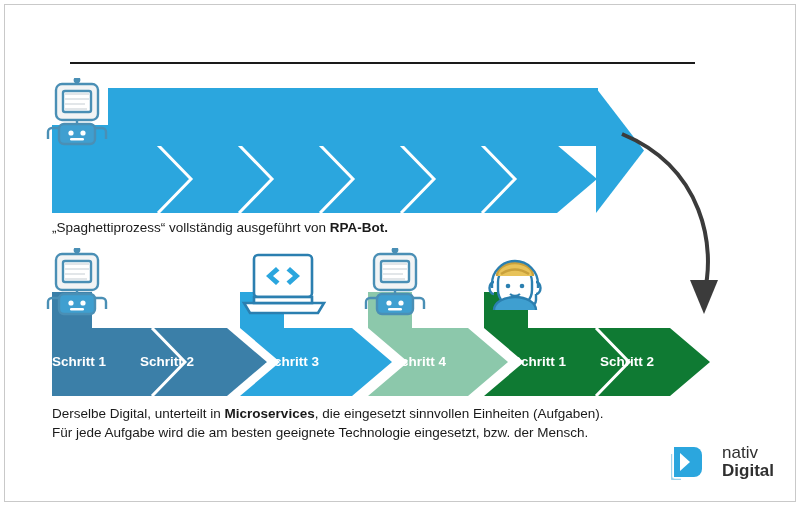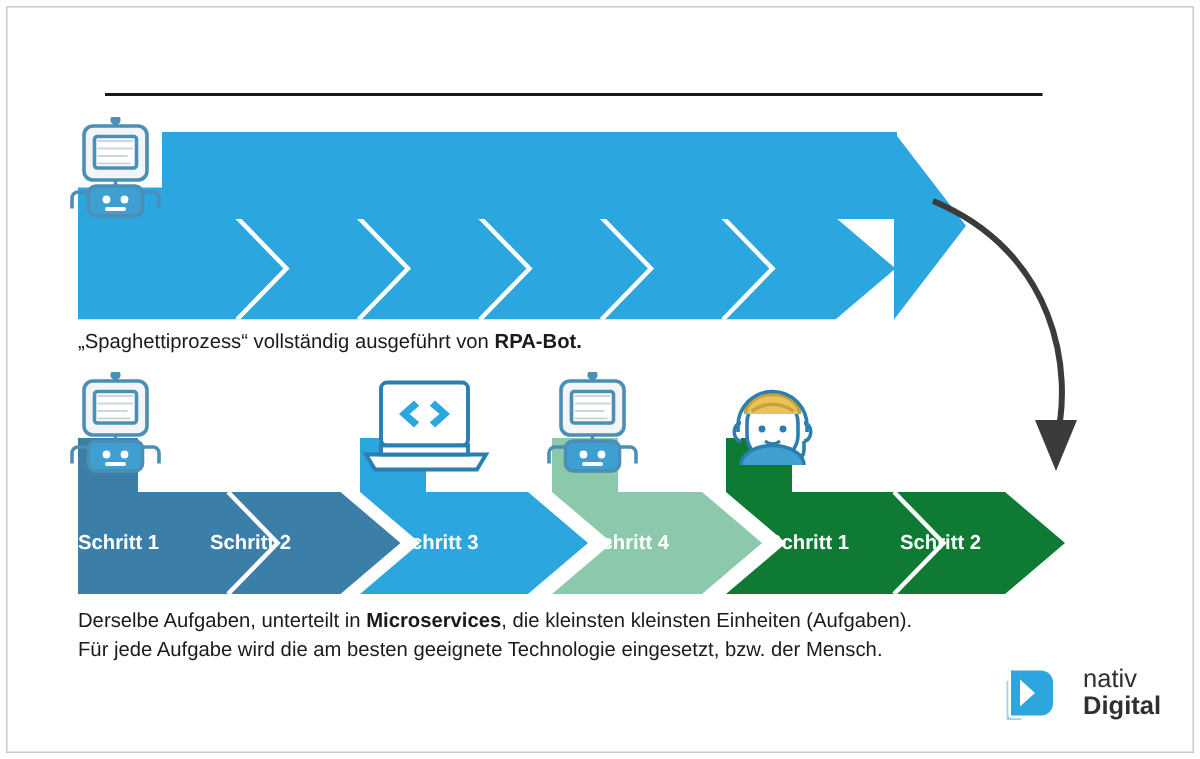--- a/index.html
+++ b/index.html
@@ -263,21 +263,21 @@
     </g>
     <g fill="#2b7fb0">
       <circle cx="28" cy="34" r="2.3"></circle>
       <circle cx="42" cy="34" r="2.3"></circle>
     </g>
     <path d="M30 42 q5 4 10 0" stroke="#2b7fb0" stroke-width="2.2" fill="none"></path>
   </svg>
 
   <div class="caption" style="left:52px; top:404px; width:700px;">
     <div>
-      <span>Derselbe Aufgaben, unterteilt in </span><b>Microservices</b><span>, die kleinsten kleinsten Einheiten (Aufgaben).</span>
+      <span>Derselbe Digital, unterteilt in </span><b>Microservices</b><span>, die eingesetzt sinnvollen Einheiten (Aufgaben).</span>
     </div>
     <div>Für jede Aufgabe wird die am besten geeignete Technologie eingesetzt, bzw. der Mensch.</div>
   </div>
 
   <div id="logo">
     <svg width="34" height="36" viewBox="0 0 34 36">
       <path d="M3 3 h20 a8 8 0 0 1 8 8 v14 a8 8 0 0 1 -8 8 h-20 z" fill="#2ba6de"></path>
       <path d="M9 9 v18 l10 -9 z" fill="#ffffff"></path>
       <path d="M0 10 v22 a4 4 0 0 0 4 4 h6" fill="none" stroke="#9fd3ea" stroke-width="2.4"></path>
     </svg>

